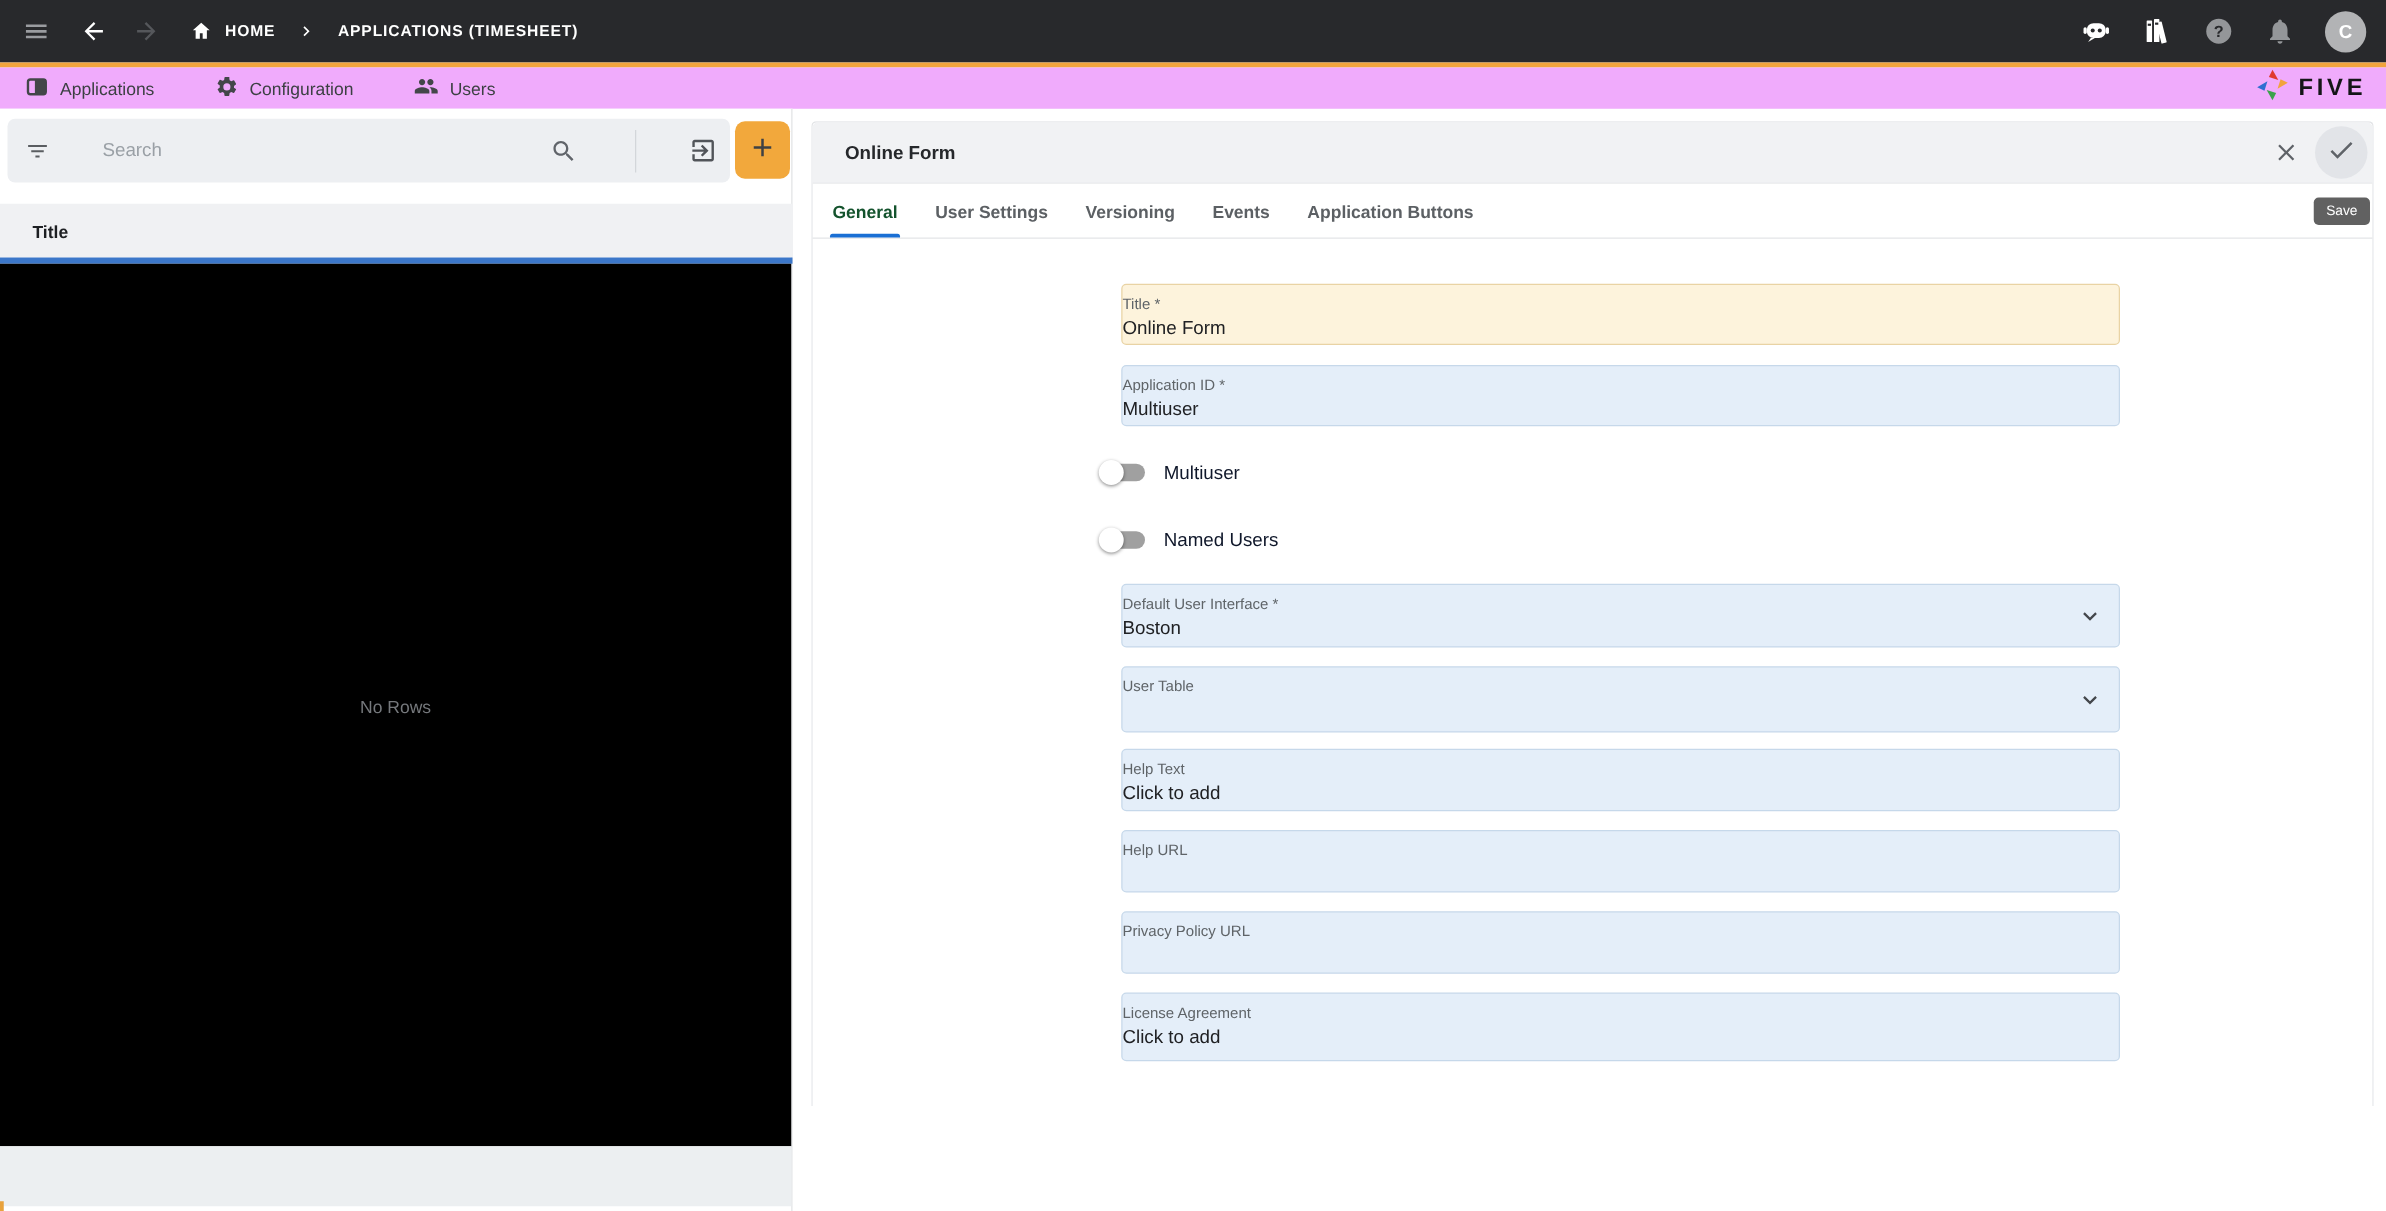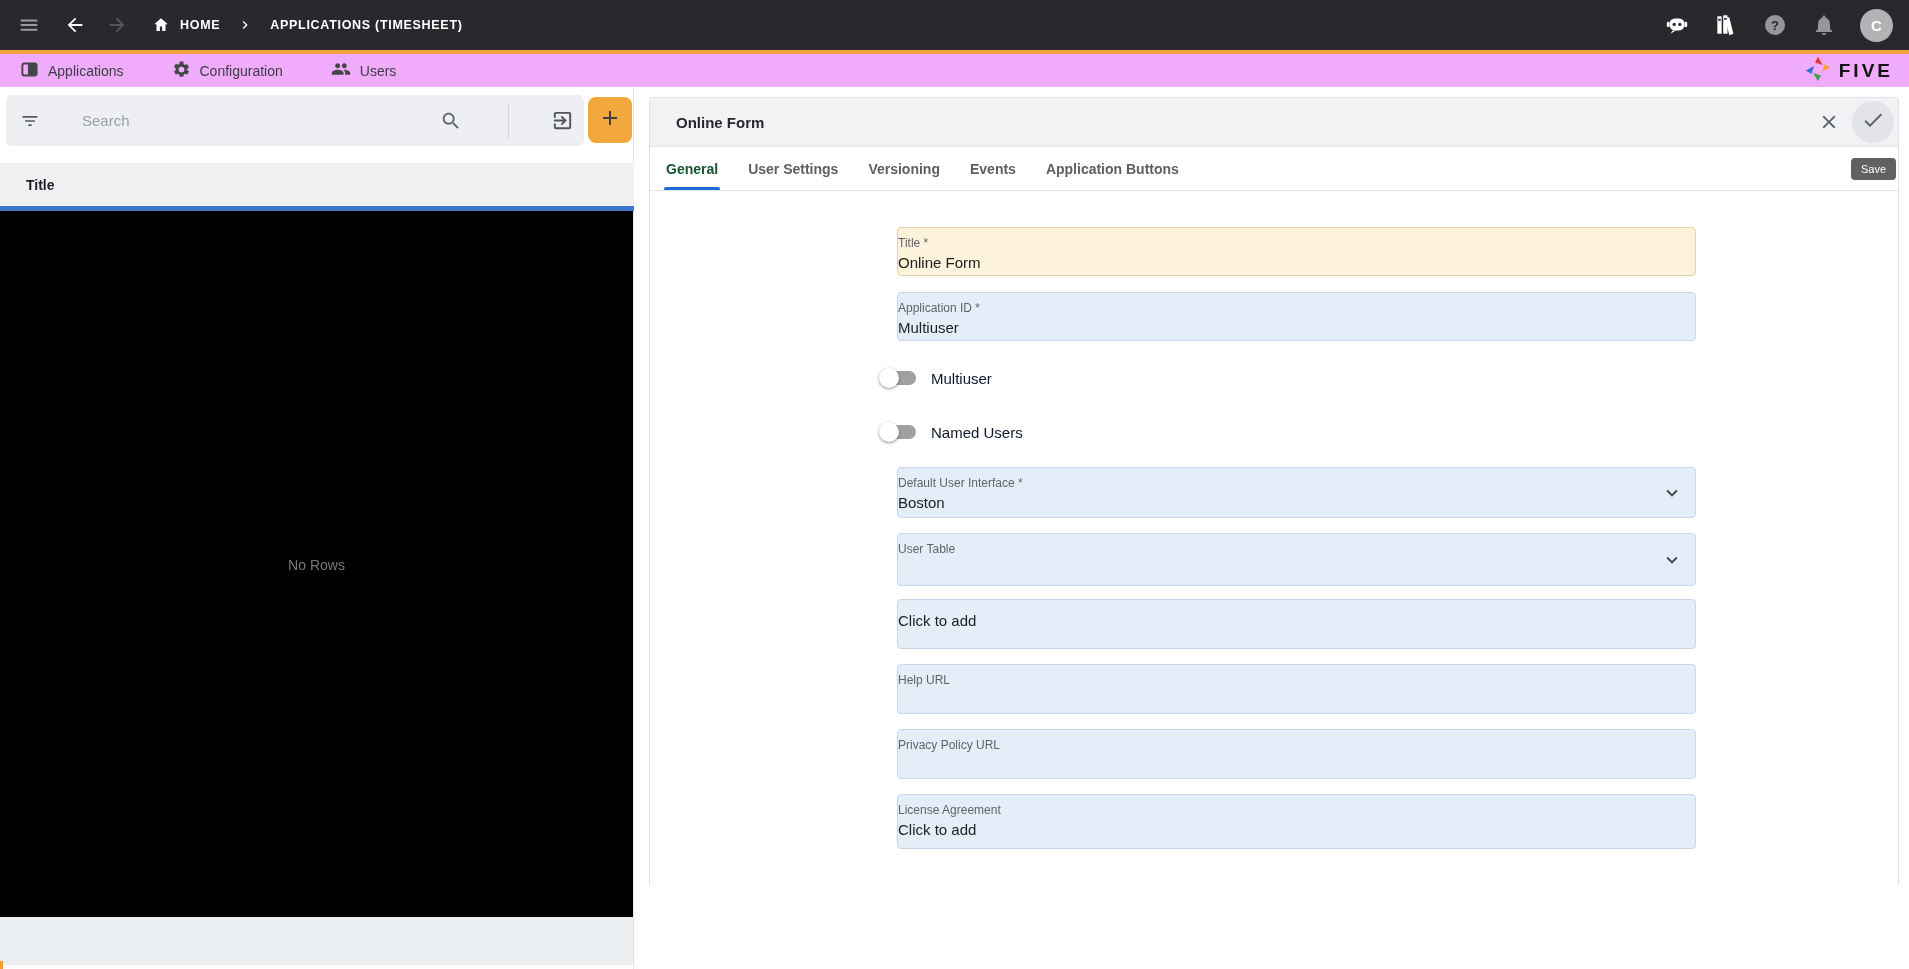--- a/index.html
+++ b/index.html
@@ -298,20 +298,21 @@
   <div class="field f-blue" style="top:435px; height:53px;">
     <div class="f-label">User Table</div>
     <span class="f-chevron">
       <svg width="22" height="22" viewBox="0 0 24 24">
           <path fill="#44474c" d="M7.41 8.59L12 13.17l4.59-4.58L18 10l-6 6-6-6z"></path>
         </svg>
     </span>
   </div>
 
   <div class="field f-blue" style="top:501px; height:50px;">
+    <div class="f-label">Help Text</div>
     <div class="f-value">Click to add</div>
   </div>
 
   <div class="field f-blue" style="top:566px; height:50px;">
     <div class="f-label">Help URL</div>
   </div>
 
   <div class="field f-blue" style="top:631px; height:50px;">
     <div class="f-label">Privacy Policy URL</div>
   </div>

